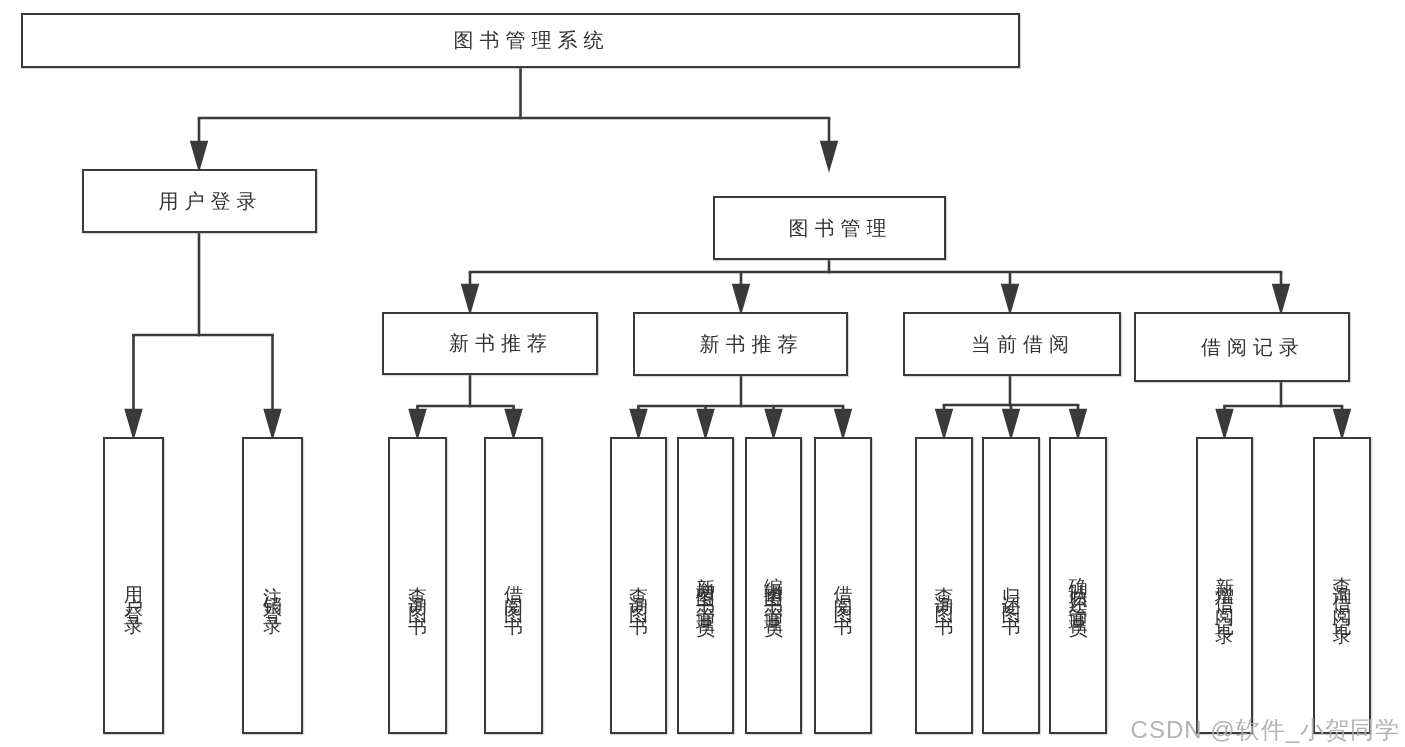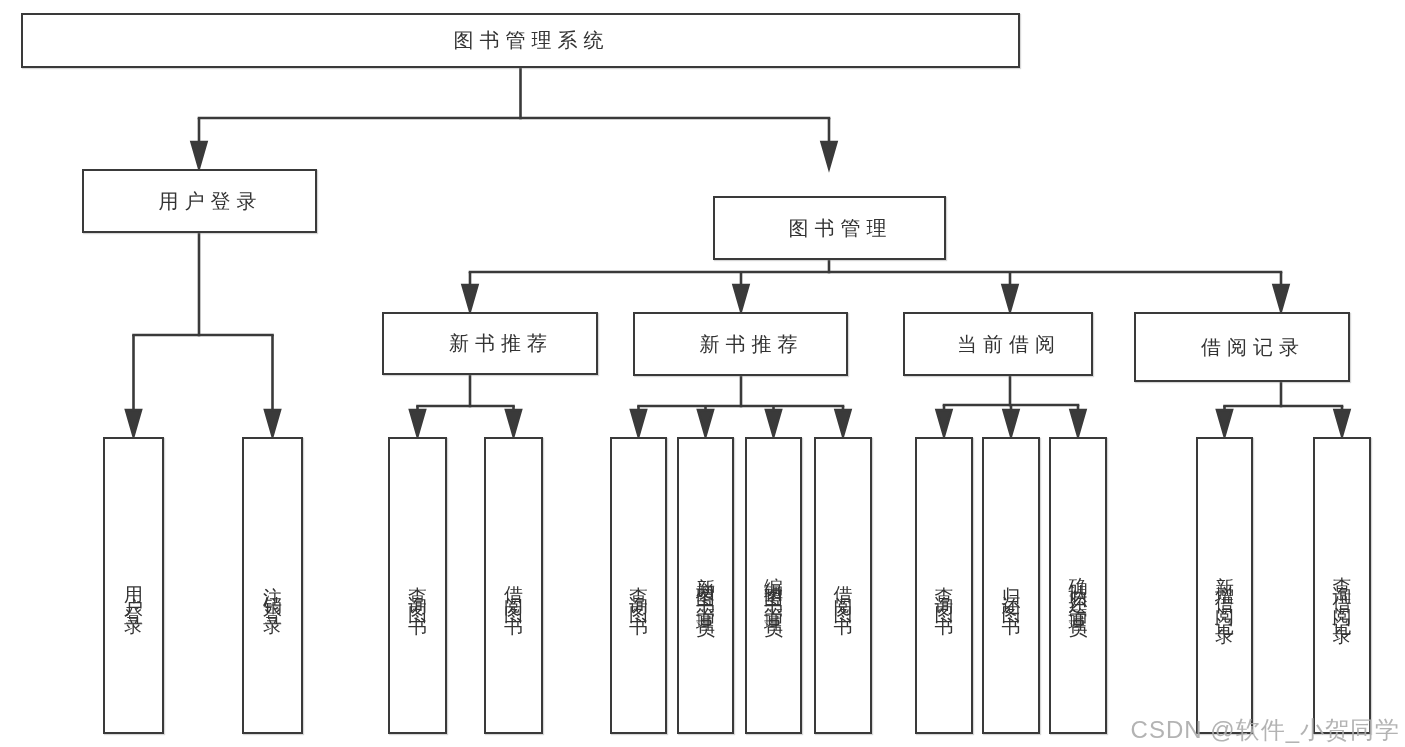--- a/index.html
+++ b/index.html
@@ -147,21 +147,21 @@
   <div class="node hnode" style="left:713px; top:152px; width:233px; height:64px;margin-top:44px;">
     <span>图书管理</span>
   </div>
 
   <div class="node hnode" style="left:382px; top:312px; width:216px; height:63px;">
     <span>新书推荐</span>
   </div>
   <div class="node hnode" style="left:633px; top:312px; width:215px; height:64px;">
     <span>新书推荐</span>
   </div>
-  <div class="node hnode" style="left:903px; top:312px; width:190px; height:64px;">
+  <div class="node hnode" style="left:903px; top:312px; width:218px; height:64px;">
     <span>当前借阅</span>
   </div>
   <div class="node hnode" style="left:1134px; top:312px; width:216px; height:70px;justify-content:center;">
     <span>借阅记录</span>
   </div>
 
   <div class="node leaf" style="left:103px; width:61px;">
     <span class="vtext">用户登录</span>
   </div>
   <div class="node leaf" style="left:242px; width:61px;">

